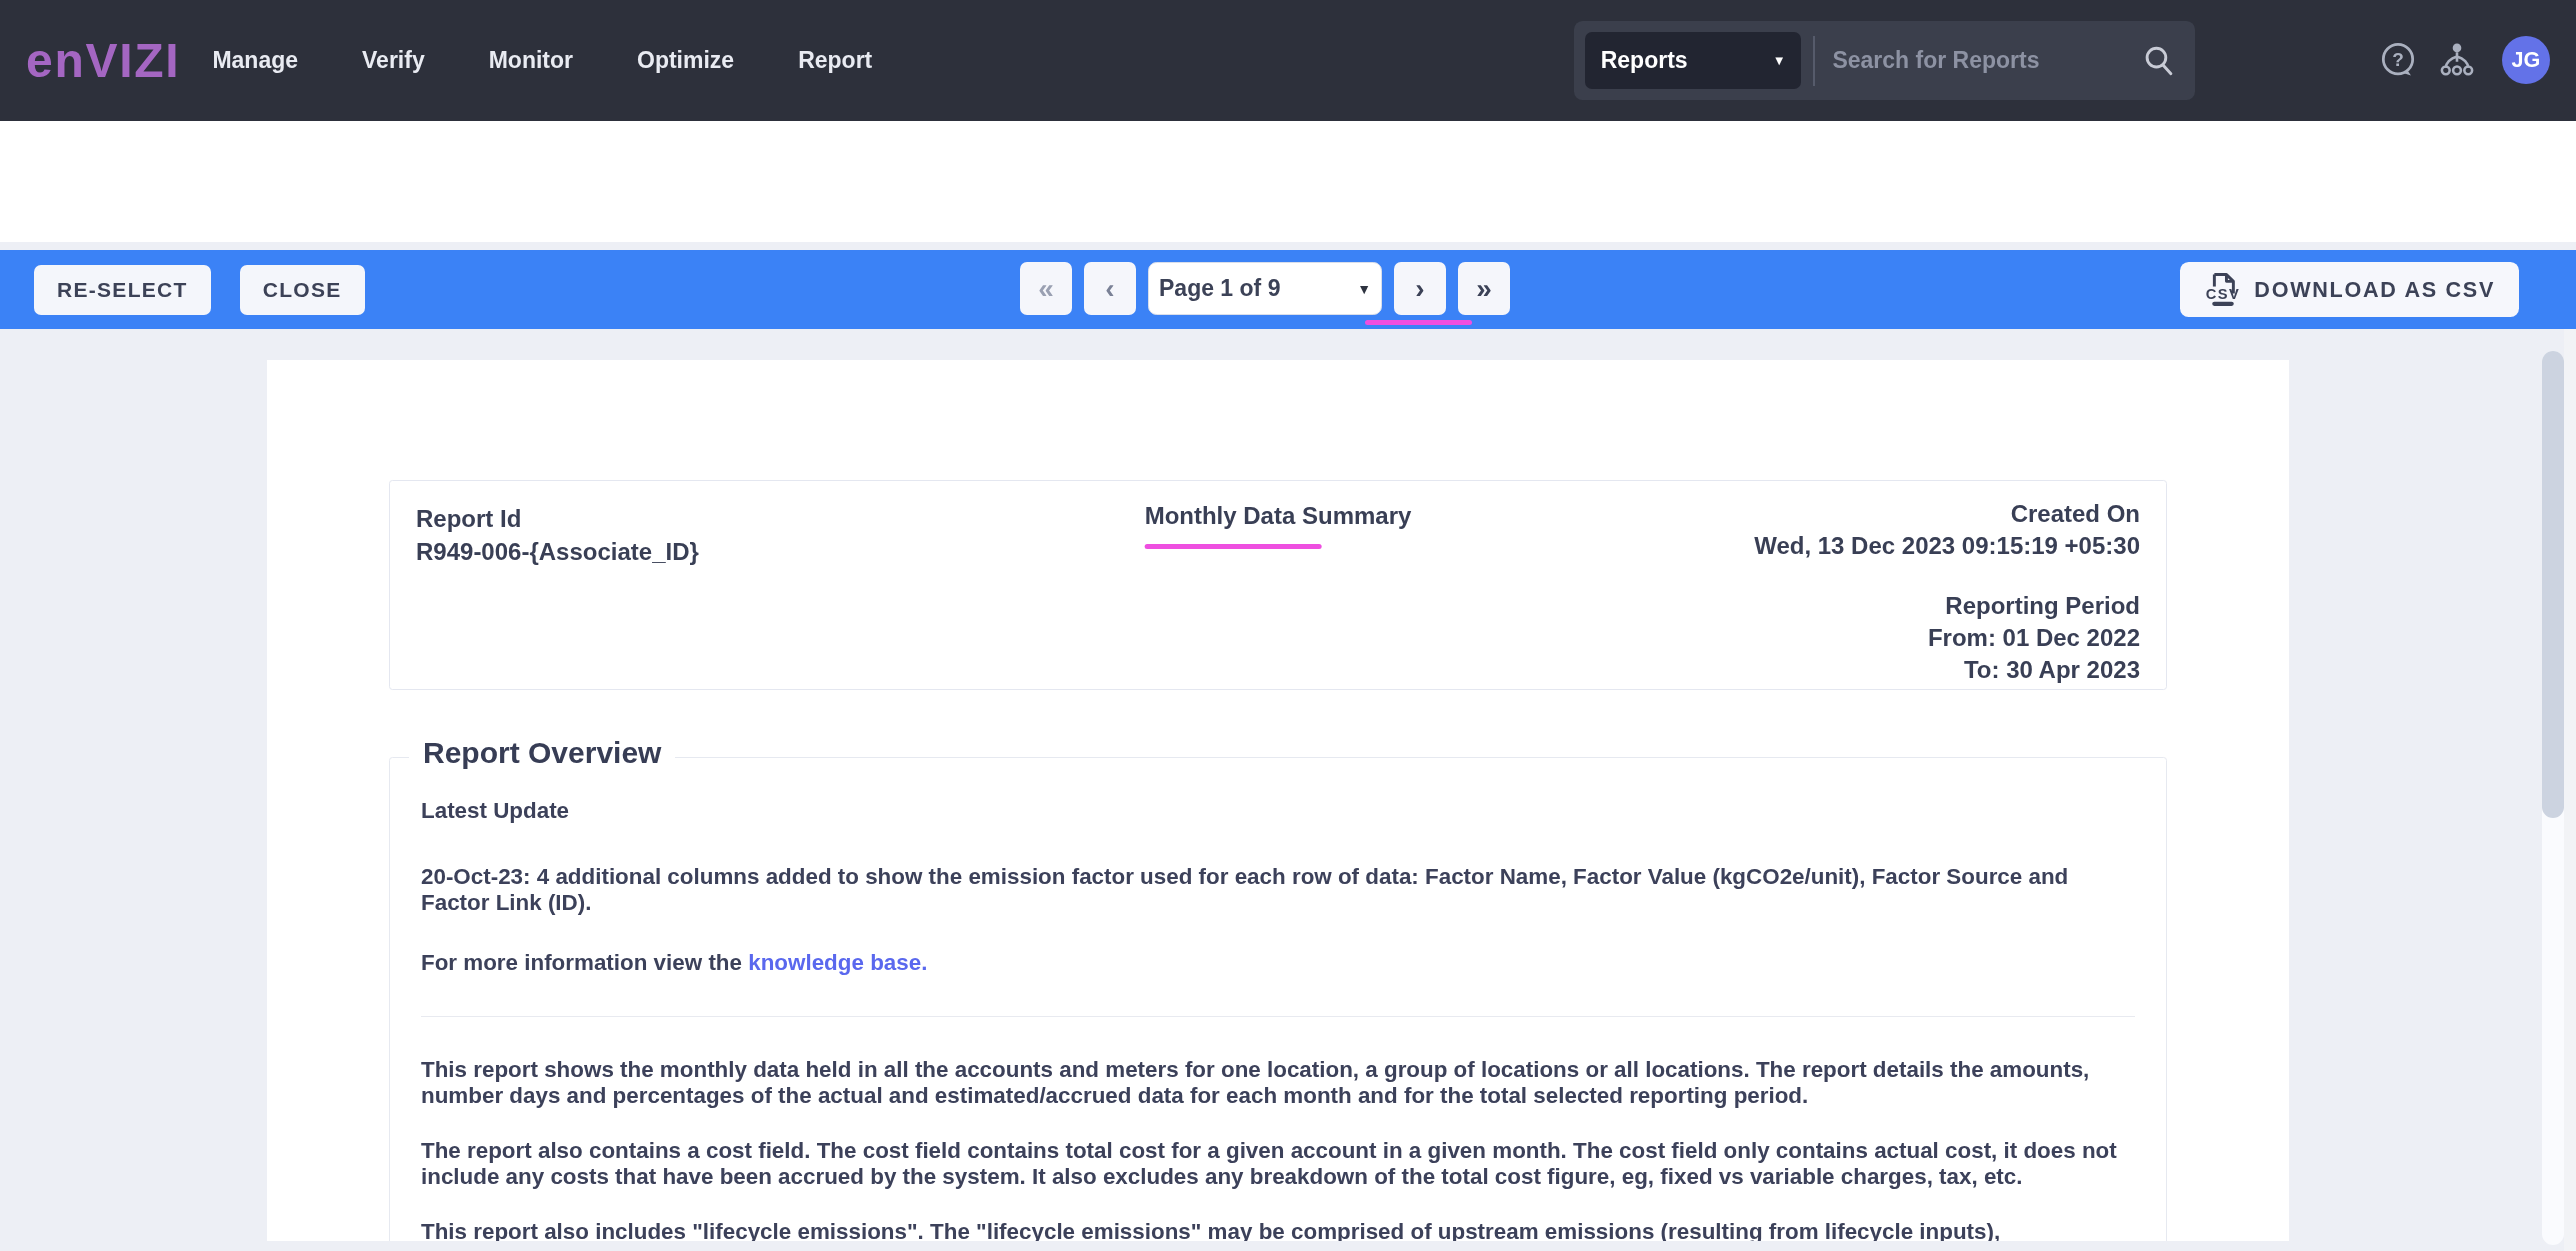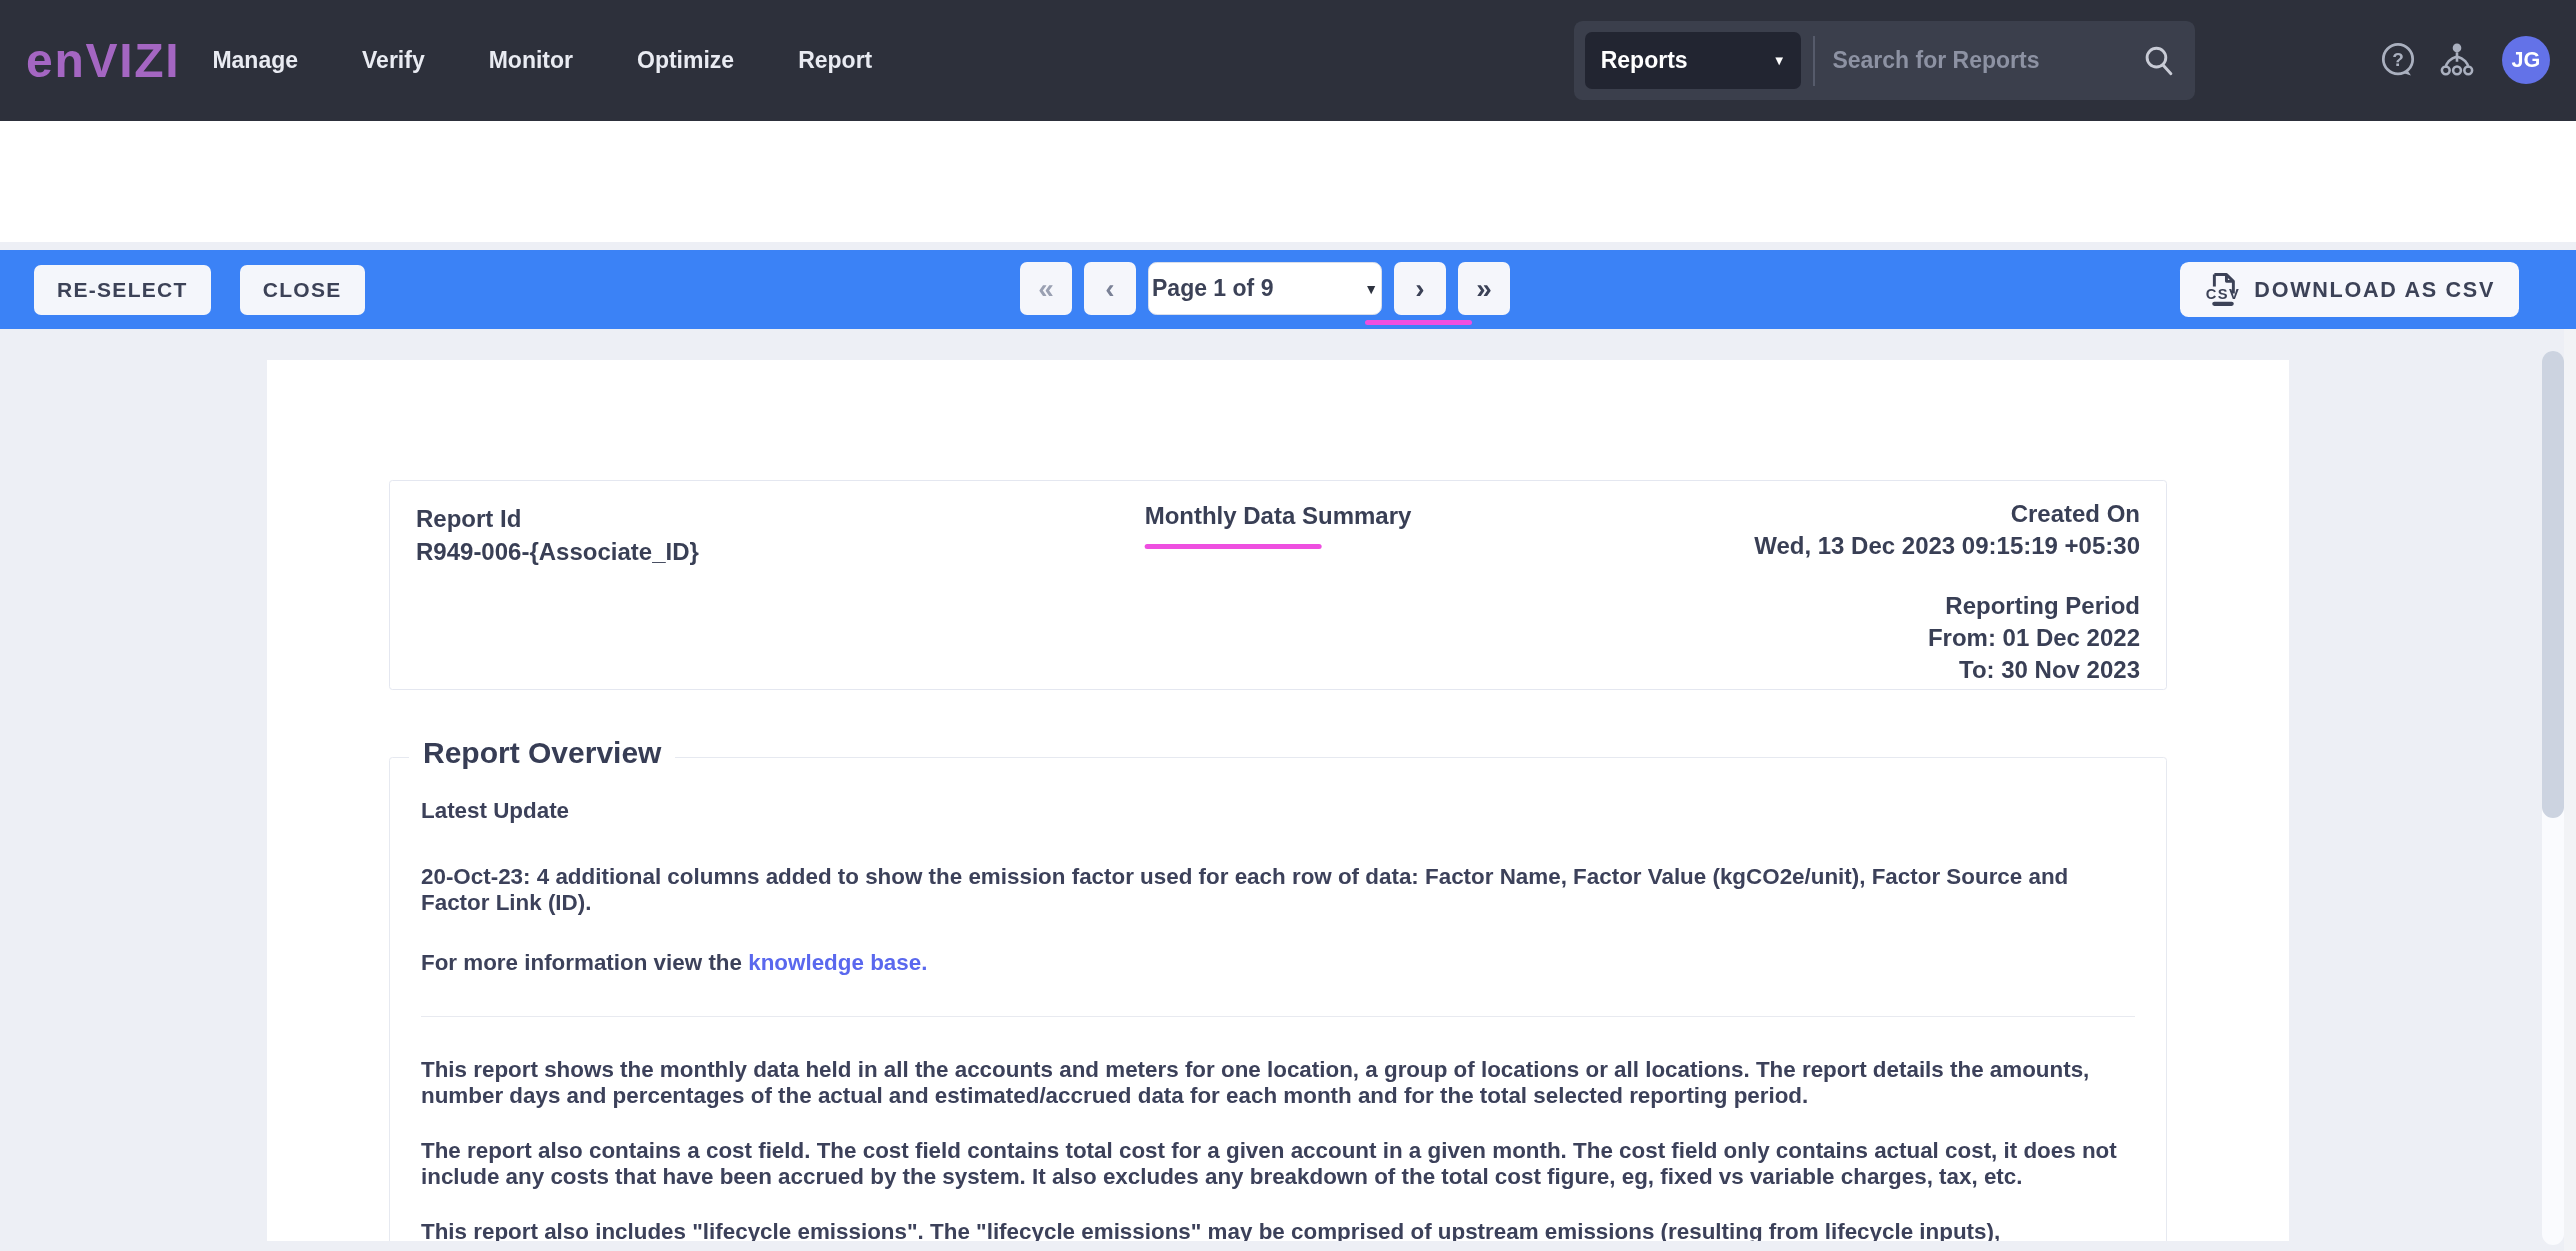--- a/index.html
+++ b/index.html
@@ -33,21 +33,21 @@
   .tab{font-size:23px;font-weight:700;color:#393f55;cursor:pointer;white-space:nowrap;}
   .tab.active{color:#5a68ee;}
   
   .toolbar{position:absolute;left:0;top:250px;width:2576px;height:79px;background:#3b82f6;}
   .tb-left{position:absolute;left:34px;top:14.7px;display:flex;gap:29px;}
   .tb-btn{height:50px;padding:0 23px;background:#f4f6fb;border:none;border-radius:7px;font-size:21px;font-weight:700;letter-spacing:1.3px;color:#3c4257;font-family:"Liberation Sans",sans-serif;cursor:pointer;}
   .pagination{position:absolute;left:1020px;top:12px;display:flex;align-items:center;gap:12px;}
   .pg-btn{width:52px;height:53px;border:none;border-radius:7px;background:#f5f6fb;font-size:28px;font-weight:700;color:#3c4257;display:flex;align-items:center;justify-content:center;cursor:pointer;font-family:"Liberation Sans",sans-serif;padding:0;}
   .pg-btn.muted{color:#9aa0b2;}
   .pg-btn.soft{color:#7a8196;}
-  .page-select{width:234px;height:53px;border:1.7px solid #d9deea;border-radius:8.6px;background:#ffffff;box-shadow:inset 0 0 0 2.6px #ffffff;display:flex;align-items:center;justify-content:space-between;padding:0 3px;box-sizing:border-box;font-size:23px;font-weight:600;color:#3c4257;cursor:pointer;}
+  .page-select{width:234px;height:53px;border:1.7px solid #d9deea;border-radius:8.6px;background:#ffffff;box-shadow:inset 0 0 0 2.6px #ffffff;display:flex;align-items:center;justify-content:space-between;padding:0 10px;box-sizing:border-box;font-size:23px;font-weight:600;color:#3c4257;cursor:pointer;}
   .page-caret{font-size:14px;color:#2e3340;}
   .pg-next{position:relative;}
   .next-underline{position:absolute;left:-29px;bottom:-9.5px;width:107px;height:4.3px;border-radius:2.6px;background:#ee4fe0;}
   .download-btn{position:absolute;right:57px;top:12px;height:55px;display:flex;align-items:center;gap:12px;padding:0 24px;background:#f6f7fc;border:none;border-radius:8.6px;font-size:21.6px;font-weight:700;letter-spacing:1.7px;color:#3c4257;font-family:"Liberation Sans",sans-serif;cursor:pointer;}
   
   .content{position:absolute;left:0;top:329px;width:2576px;height:922px;background:#edeff5;}
   .card{position:absolute;left:267px;top:31px;width:2022px;height:881px;background:#ffffff;overflow:hidden;}
   .rheader{position:absolute;left:122px;top:120px;width:1778px;height:210px;border:1.7px solid #e4e7f0;border-radius:3.4px;box-sizing:border-box;}
   .rh-left{position:absolute;left:26px;top:21px;font-size:24px;font-weight:700;color:#393f55;line-height:33px;}
   .rh-center{position:absolute;left:50%;transform:translateX(-50%);top:21px;}
@@ -179,21 +179,21 @@
       <div class="rh-center">
         <div class="rh-title">Monthly Data Summary</div>
         <div class="rh-underline"></div>
       </div>
       <div class="rh-right">
         <div>Created On</div>
         <div>Wed, 13 Dec 2023 09:15:19 +05:30</div>
         <div class="block2">
           <div>Reporting Period</div>
           <div>From: 01 Dec 2022</div>
-          <div>To: 30 Nov 2023</div>
+          <div>To: 30 Apr 2023</div>
         </div>
       </div>
     </div>
 
     <div class="fieldset">
       <div class="legend">Report Overview</div>
       <div class="fs-content">
         <p class="fs-label">Latest Update</p>
         <p class="fs-note">20-Oct-23: 4 additional columns added to show the emission factor used for each row of data: Factor Name, Factor Value (kgCO2e/unit), Factor Source and Factor Link (ID).</p>
         <p class="fs-info"><span>For more information view the </span><a class="kb-link">knowledge base.</a></p>

